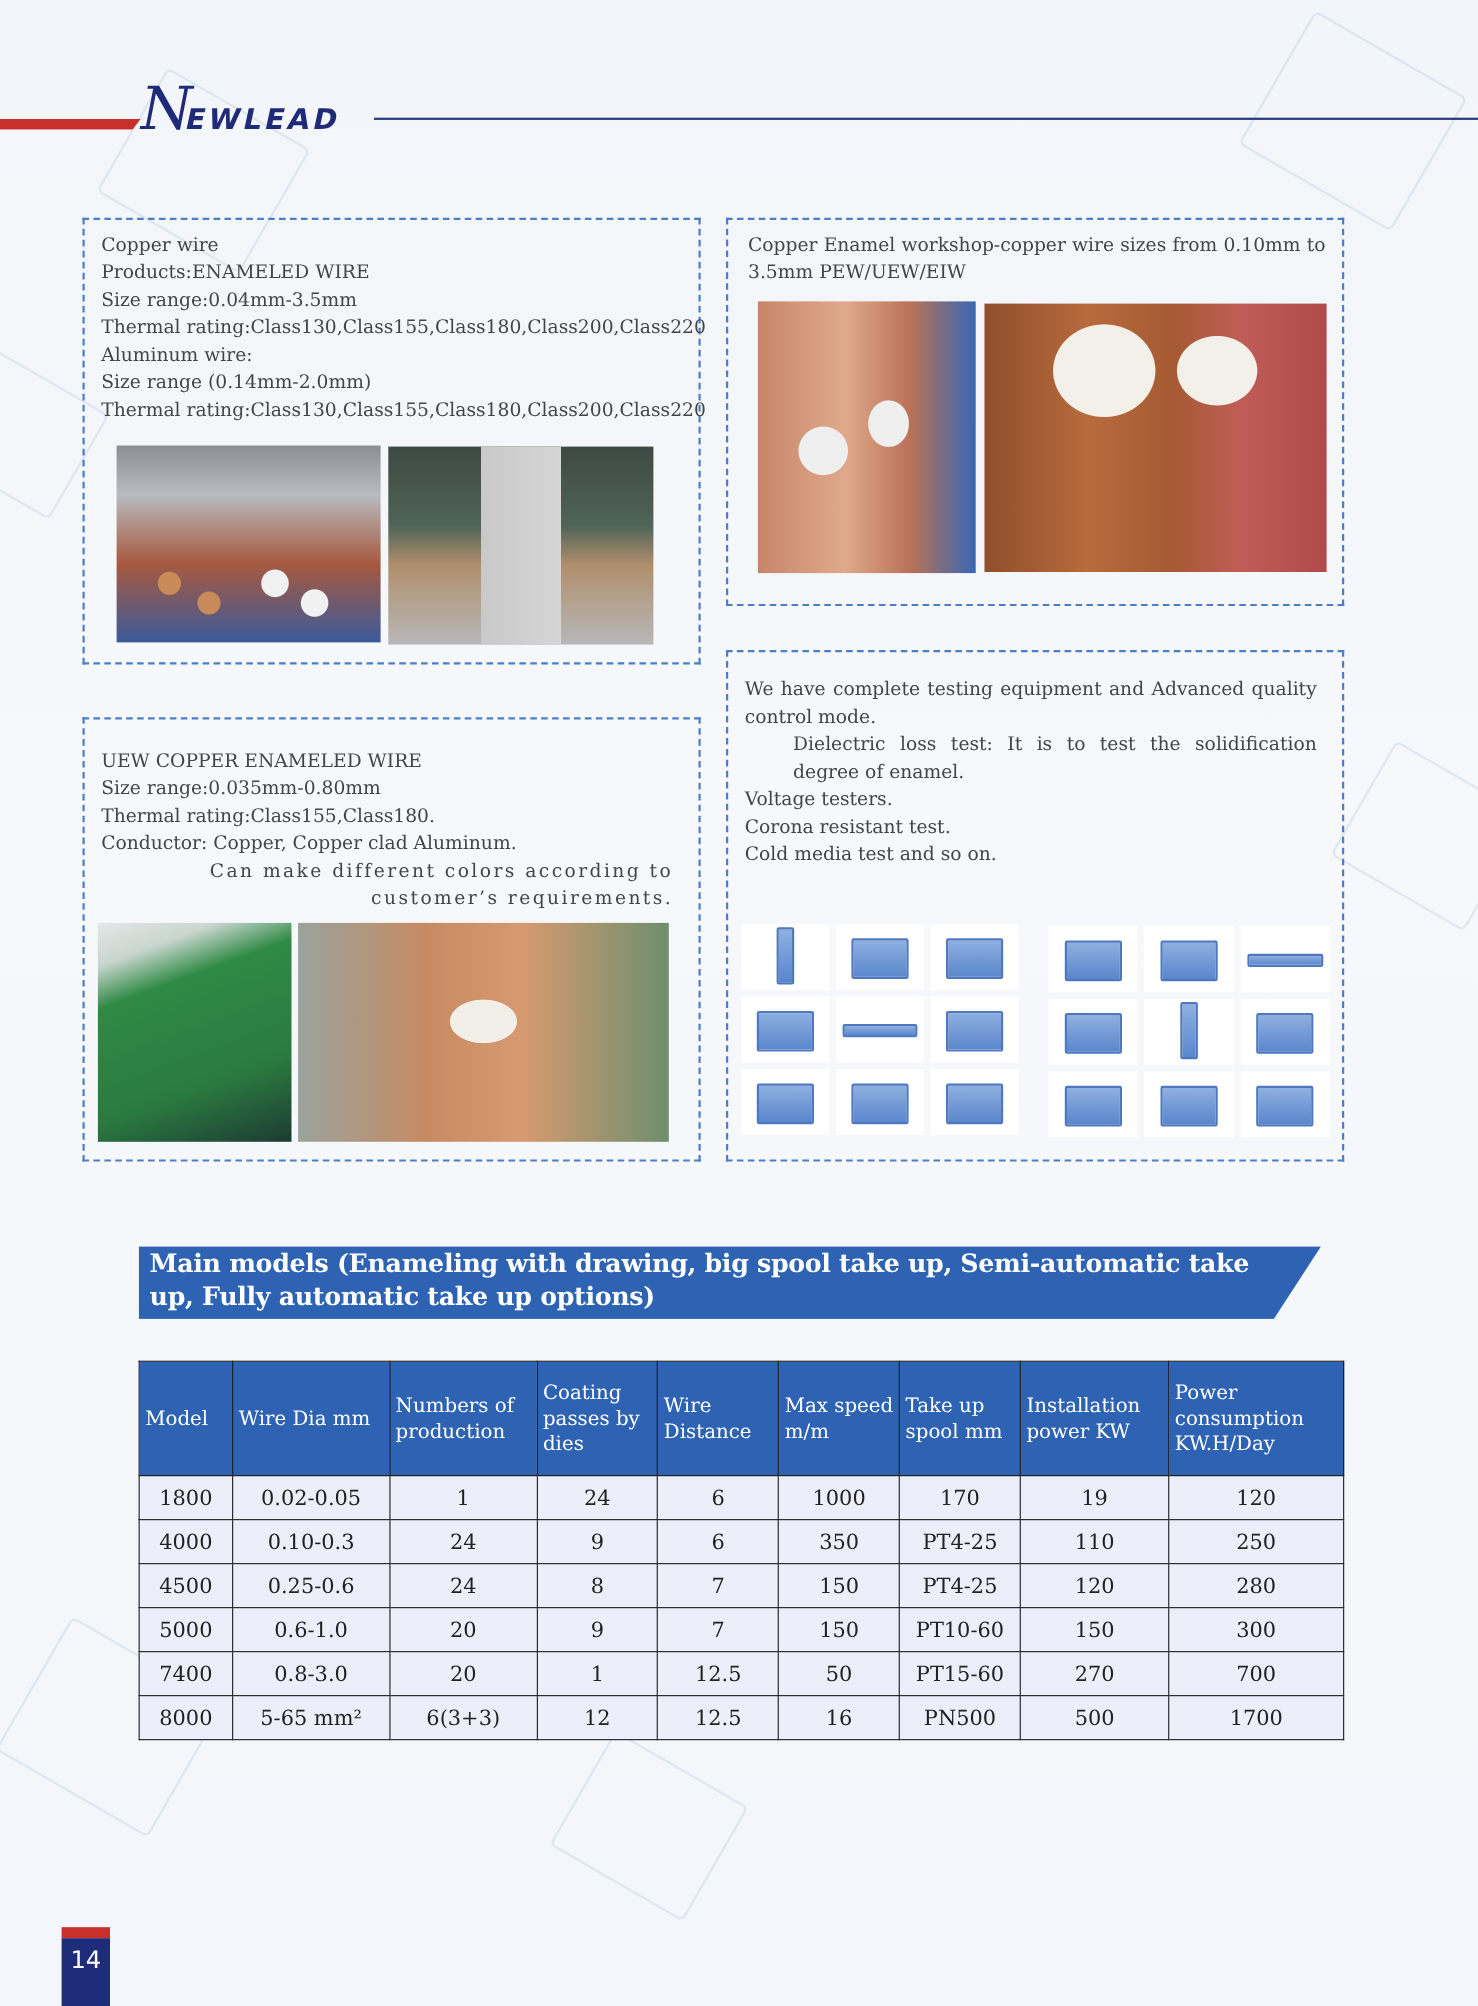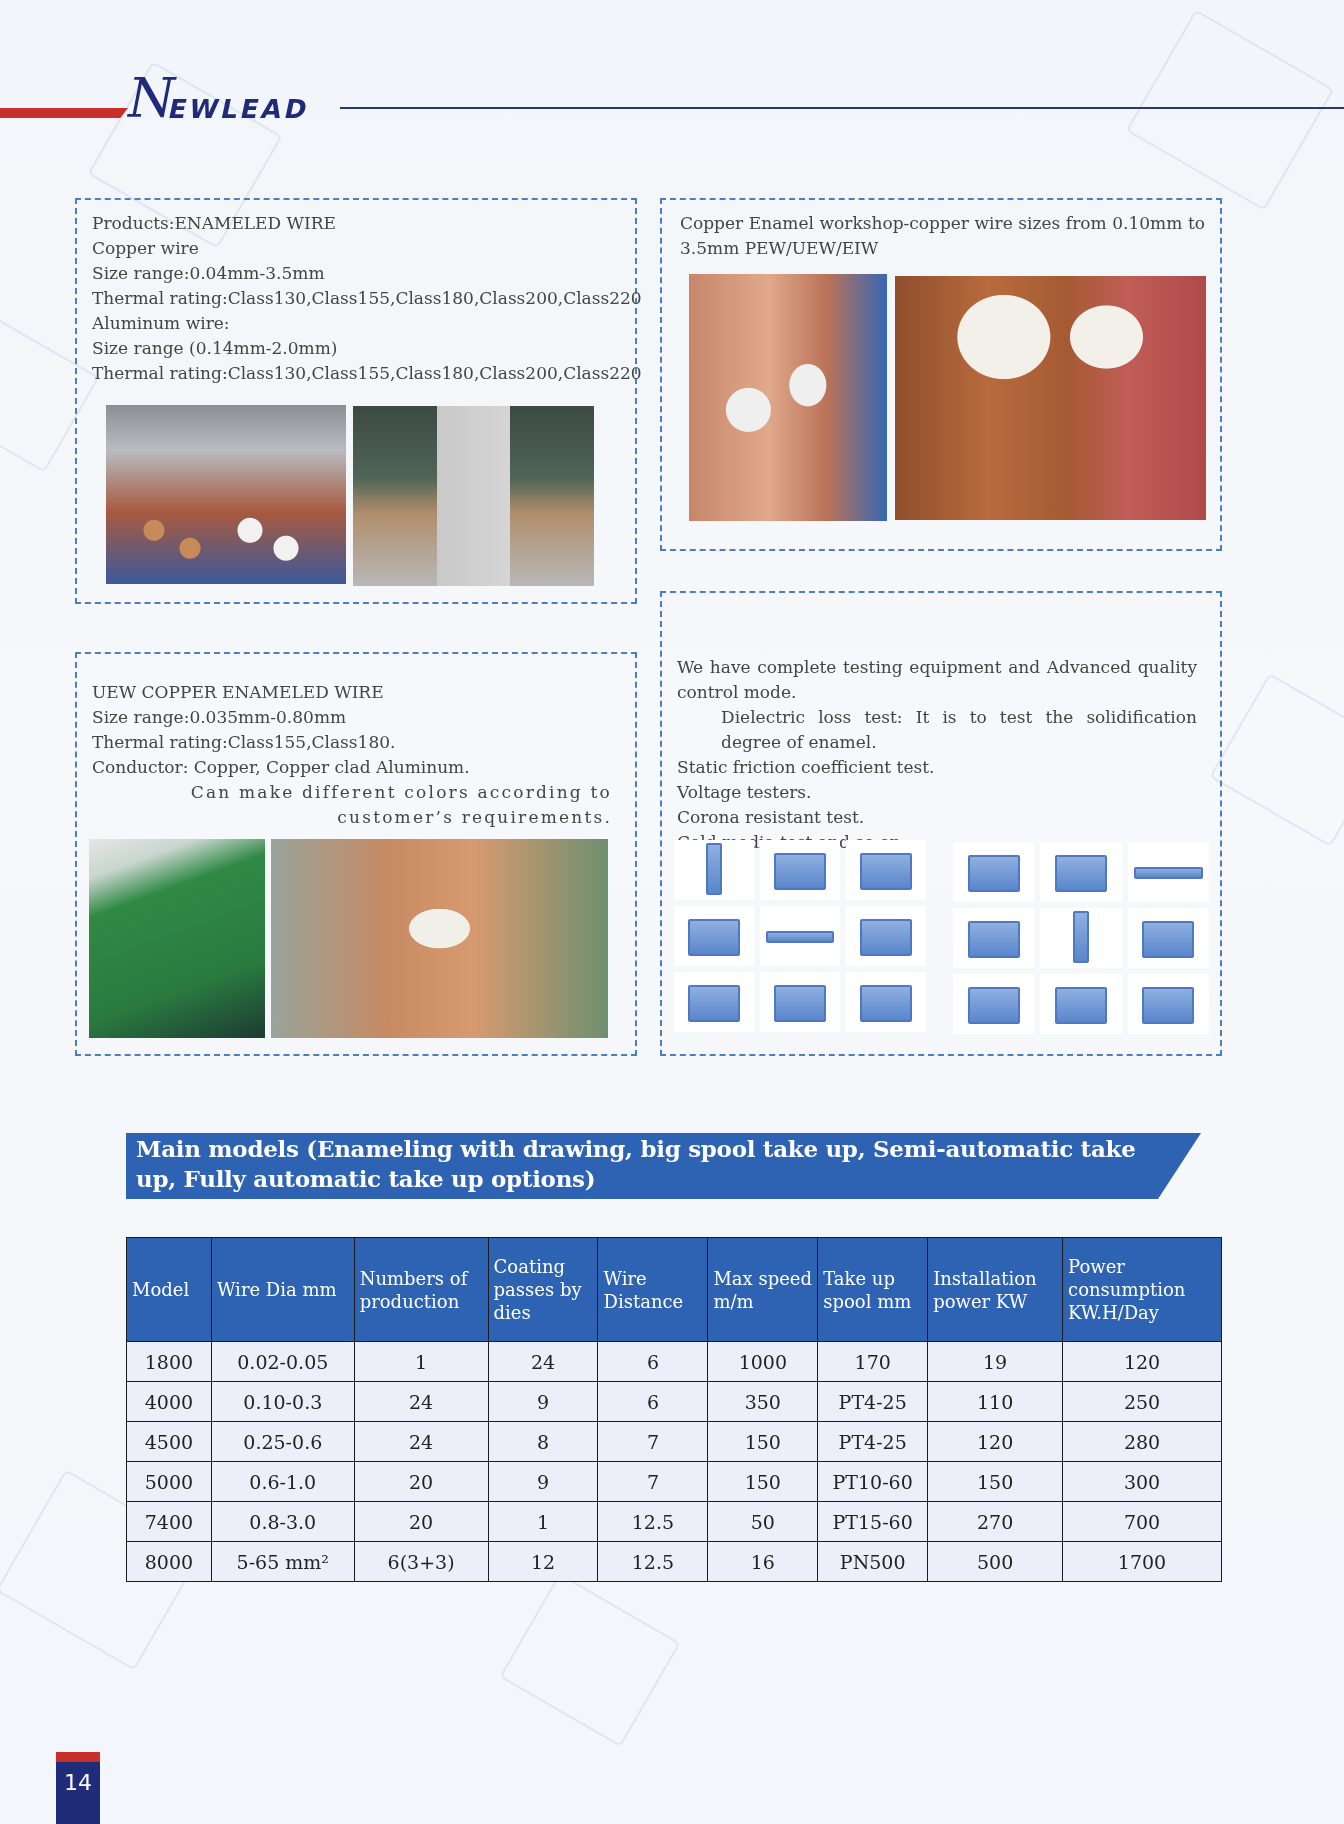--- a/index.html
+++ b/index.html
@@ -87,22 +87,22 @@
 
 <div class="hdr-red"></div>
 <div class="logo">
   <span class="logo-n">N</span>
   <span class="logo-rest">EWLEAD</span>
 </div>
 <div class="hdr-line"></div>
 
 <div class="box" style="left:75px;top:198px;width:562px;height:406px;"></div>
 <div class="box-text" style="left:92px;top:211px;width:540px;">
+  <span class="ln">Copper wire</span>
   <span class="ln">Products:ENAMELED WIRE</span>
-  <span class="ln">Copper wire</span>
   <span class="ln">Size range:0.04mm-3.5mm</span>
   <span class="ln">Thermal rating:Class130,Class155,Class180,Class200,Class220</span>
   <span class="ln">Aluminum wire:</span>
   <span class="ln">Size range (0.14mm-2.0mm)</span>
   <span class="ln">Thermal rating:Class130,Class155,Class180,Class200,Class220</span>
 </div>
 <div class="photo ph-warehouse1" style="left:106px;top:405px;width:240px;height:179px;"></div>
 <div class="photo ph-warehouse2" style="left:353px;top:406px;width:241px;height:180px;"></div>
 
 <div class="box" style="left:660px;top:198px;width:562px;height:353px;"></div>
@@ -118,23 +118,22 @@
   <span class="ln">Size range:0.035mm-0.80mm</span>
   <span class="ln">Thermal rating:Class155,Class180.</span>
   <span class="ln">Conductor: Copper, Copper clad Aluminum.</span>
   <span style="display:block; letter-spacing:2.2px; white-space:normal;text-align:right;">Can make different colors according to customer’s requirements.</span>
 </div>
 <div class="photo ph-machine1" style="left:89px;top:839px;width:176px;height:199px;"></div>
 <div class="photo ph-machine2" style="left:271px;top:839px;width:337px;height:199px;"></div>
 
 <div class="box" style="left:660px;top:591px;width:562px;height:465px;"></div>
 <div class="box-text" style="left:677px;top:615px;width:520px;">
-  <span class="wrap" style="display:block;margin-top:40px;">We have complete testing equipment and Advanced quality control mode.</span>
+  <span class="wrap" style="display:block;">We have complete testing equipment and Advanced quality control mode.</span>
   <span class="wrap" style="display:block;margin-left:44px;">Dielectric loss test: It is to test the solidification degree of enamel.</span>
-  <span class="ln">Static friction coefficient test.</span>
   <span class="ln">Voltage testers.</span>
   <span class="ln">Corona resistant test.</span>
   <span class="ln">Cold media test and so on.</span>
 </div>
 <div class="equip-grid" style="left:674px;top:840px;width:252px;height:192px;grid-template-columns:repeat(3,1fr);grid-template-rows:repeat(3,1fr);">
   <div class="equip tall"></div>
   <div class="equip"></div>
   <div class="equip"></div>
   <div class="equip"></div>
   <div class="equip flat"></div>

